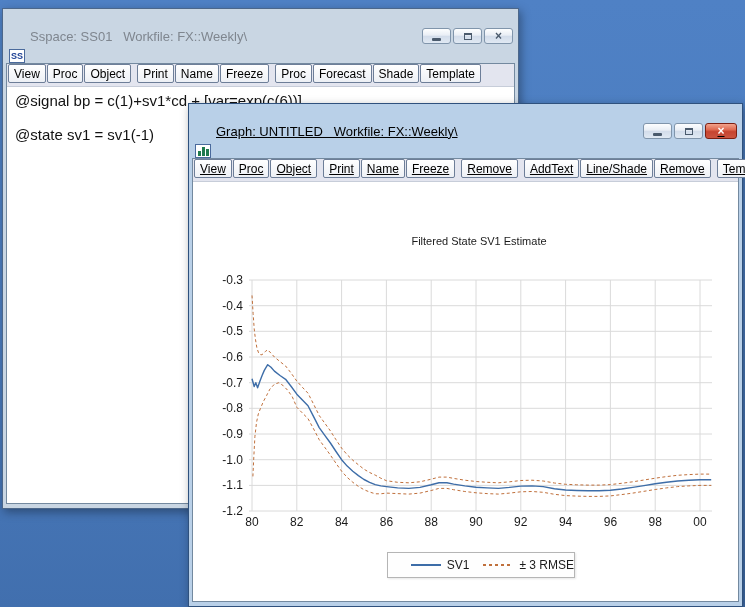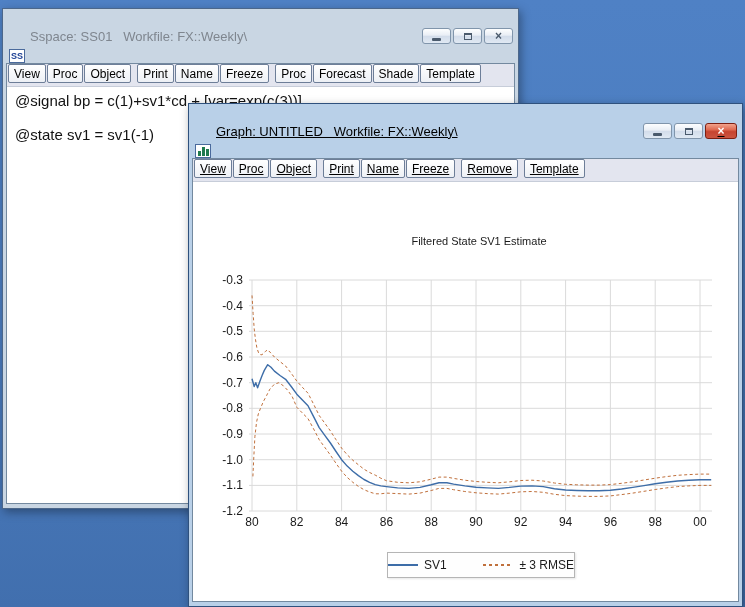--- a/index.html
+++ b/index.html
@@ -51,21 +51,21 @@
   .spec-line{font-size:15px;color:#121212;padding-left:8px;white-space:pre;}
   .spec-line.first{margin-top:5px;}
   .spec-line.second{margin-top:17px;}
 
   #chart-title{position:absolute;left:53px;width:466px;top:53px;text-align:center;
     font-size:11px;color:#1b1b1b;}
   #chart-svg{position:absolute;left:0;top:0;width:545px;height:450px;}
   #chart-svg .tick{font-family:"Liberation Sans",sans-serif;font-size:12px;fill:#1a1a1a;}
   #legend{position:absolute;left:194px;top:370px;width:188px;height:26px;box-sizing:border-box;
     border:1px solid #b5b5b5;background:#fefefe;box-shadow:1px 1px 2px rgba(0,0,0,0.10);
-    display:flex;align-items:center;justify-content:space-between;gap:14px;font-size:12px;color:#1a1a1a;}
+    display:flex;align-items:center;justify-content:flex-end;gap:14px;font-size:12px;color:#1a1a1a;}
   .legend-item{display:flex;align-items:center;gap:6px;}
   .legend-sample{display:inline-block;width:30px;height:2px;}
 </style>
 </head>
 <body>
 
 <div class="window inactive" id="sspace-window" style="left:2px;top:8px;width:517px;height:501px;">
   <div class="titlebar">
     <span class="win-icon ss-icon">SS</span>
     <span class="title-text">Sspace: SS01   Workfile: FX::Weekly\</span>
@@ -94,21 +94,21 @@
           <button class="tb-btn">Freeze</button>
         </span>
         <span class="tb-group">
           <button class="tb-btn">Proc</button>
           <button class="tb-btn">Forecast</button>
           <button class="tb-btn">Shade</button>
           <button class="tb-btn">Template</button>
         </span>
       </div>
     <div class="client">
-      <div class="spec-line first">@signal bp = c(1)+sv1*cd + [var=exp(c(3))]</div>
+      <div class="spec-line first">@signal bp = c(1)+sv1*cd + [var=exp(c(6))]</div>
       <div class="spec-line second">@state sv1 = sv1(-1)</div>
     </div>
   </div>
 </div>
 
 <div class="window active" id="graph-window" style="left:188px;top:103px;width:555px;height:504px;text-decoration:underline;">
   <div class="titlebar">
     <span class="win-icon graph-icon">
         <i></i>
         <i></i>
@@ -133,20 +133,25 @@
           <button class="tb-btn">View</button>
           <button class="tb-btn">Proc</button>
           <button class="tb-btn">Object</button>
         </span>
         <span class="tb-group">
           <button class="tb-btn">Print</button>
           <button class="tb-btn">Name</button>
           <button class="tb-btn">Freeze</button>
         </span>
         <span class="tb-group">
+          <button class="tb-btn">Remove</button>
+        </span>
+        <span class="tb-group">
+          <button class="tb-btn">AddText</button>
+          <button class="tb-btn">Line/Shade</button>
           <button class="tb-btn">Remove</button>
         </span>
         <span class="tb-group">
           <button class="tb-btn">Template</button>
         </span>
       </div>
     <div class="client">
       <div id="chart-title">Filtered State SV1 Estimate</div>
       <svg id="chart-svg" viewBox="0 0 545 450" preserveAspectRatio="none">
           <line x1="56" x2="519" y1="98.0" y2="98.0" stroke="#dadada" stroke-width="1"></line>

